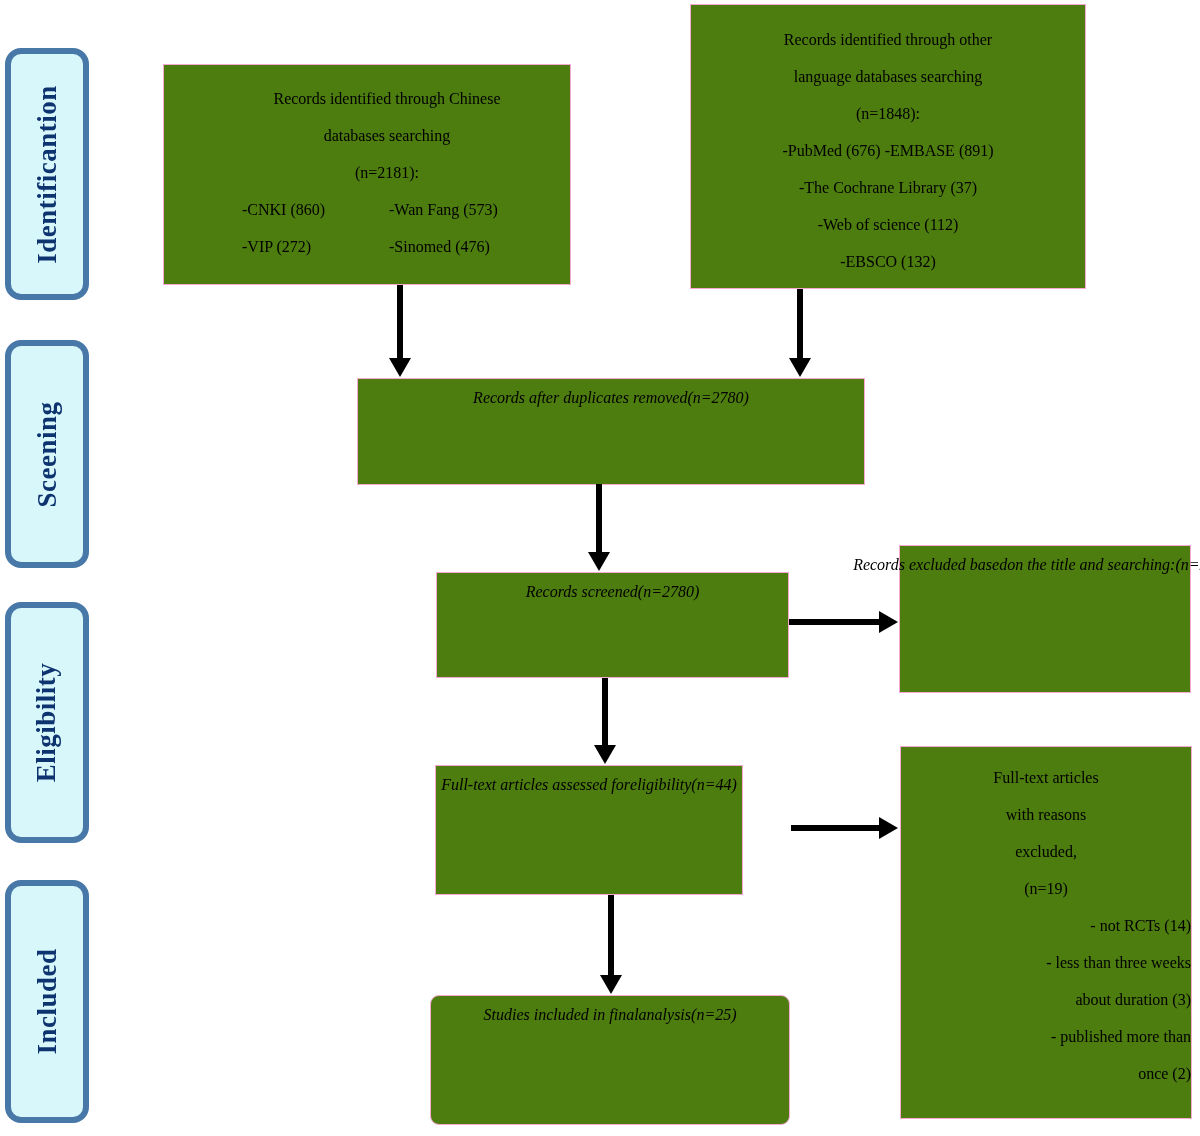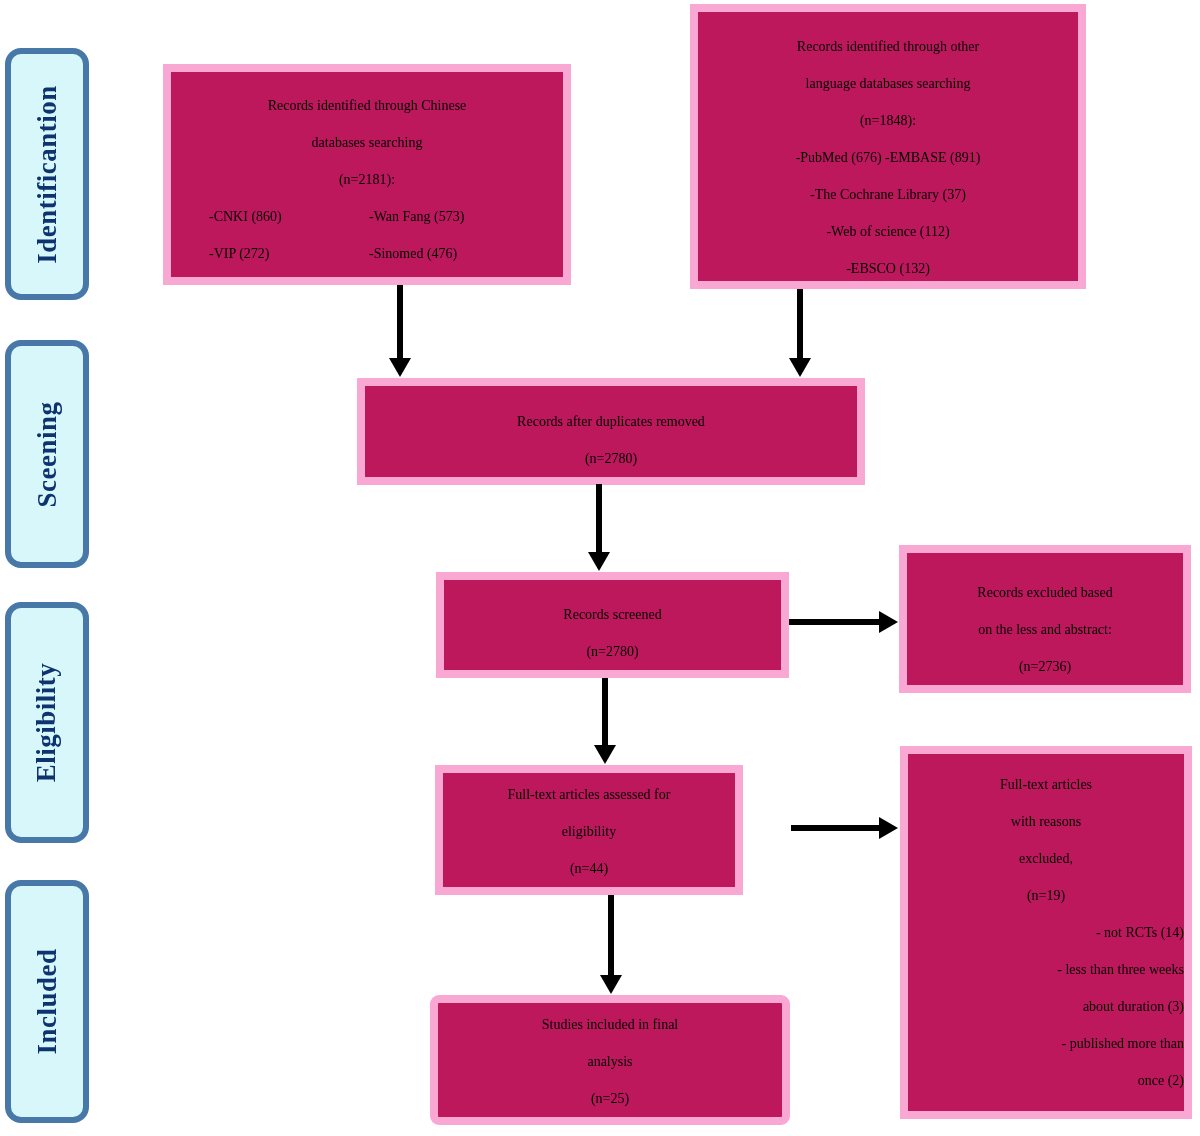--- a/index.html
+++ b/index.html
@@ -12,31 +12,31 @@
     position:absolute;left:5px;width:84px;box-sizing:border-box;
     background:#d7f7fb;border:6px solid #4878a8;border-radius:16px;
     display:flex;align-items:center;justify-content:center;
   }
   .stage .stage-label{
     transform:rotate(-90deg);white-space:nowrap;
     font-weight:bold;font-size:27px;color:#0e3470;letter-spacing:0.5px;
   }
   
   .fbox{
-    position:absolute;box-sizing:border-box;border:8px solid #f9a8d4;background:#be185d;
-    font-size:14px;line-height:37px;text-align:center;
+    position:absolute;box-sizing:border-box;border:1px solid #f9a8d4;background:#4d7c0f;
+    font-size:16px;line-height:37px;text-align:center;
   }
-  .fbox.vcenter{display:flex;flex-direction:column;justify-content:flex-end;}
+  .fbox.vcenter{display:flex;flex-direction:row;justify-content:center;font-style:italic;}
   .fbox .line{white-space:nowrap;}
   .cols{display:flex;justify-content:flex-end;}
   .cols span{width:50%;text-align:left;box-sizing:border-box;white-space:nowrap;}
   .cols span:first-child{padding-left:38px;}
   .cols span:last-child{padding-left:2px;}
   .reason{text-align:right;padding-left:20px;white-space:nowrap;}
-  .pad-top-a{padding-top:15px;}
+  .pad-top-a{padding-top:15px;padding-left:40px;}
   .pad-top-b{padding-top:16px;}
   .pad-top-g{padding-top:12px;}
   
   .arrows{position:absolute;left:0;top:0;pointer-events:none;}
 </style>
 </head>
 <body>
 
 <div class="canvas">
 
@@ -82,21 +82,21 @@
     <div class="line">(n=2780)</div>
   </div>
 
   <div class="fbox vcenter" style="left:436px;top:572px;width:353px;height:106px;">
     <div class="line">Records screened</div>
     <div class="line">(n=2780)</div>
   </div>
 
   <div class="fbox vcenter" style="left:899px;top:545px;width:292px;height:148px;">
     <div class="line">Records excluded based</div>
-    <div class="line">on the less and abstract:</div>
+    <div class="line">on the title and searching:</div>
     <div class="line">(n=2736)</div>
   </div>
 
   <div class="fbox vcenter" style="left:435px;top:765px;width:308px;height:130px;">
     <div class="line">Full-text articles assessed for</div>
     <div class="line">eligibility</div>
     <div class="line">(n=44)</div>
   </div>
 
   <div class="fbox pad-top-g" style="left:900px;top:746px;width:292px;height:373px;">

